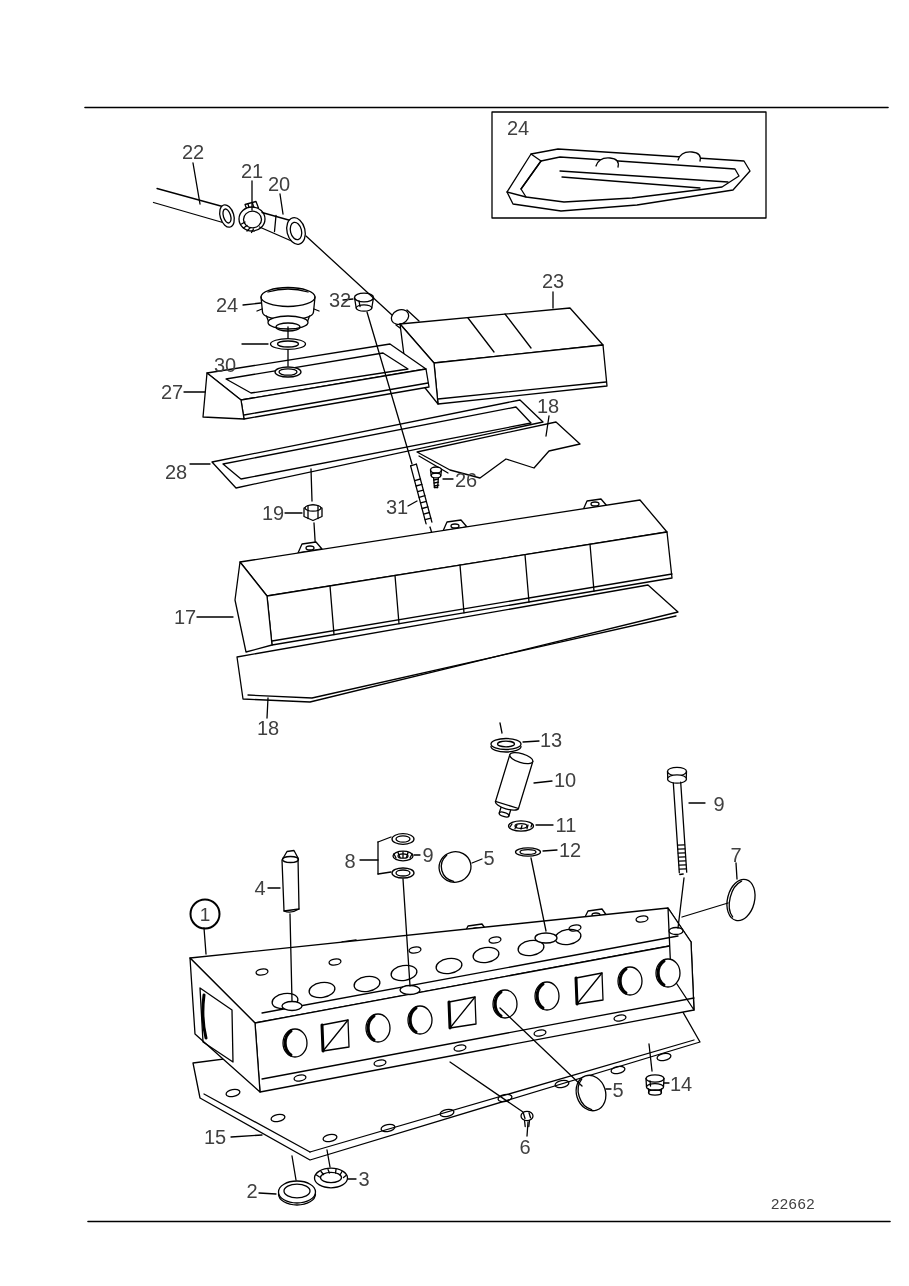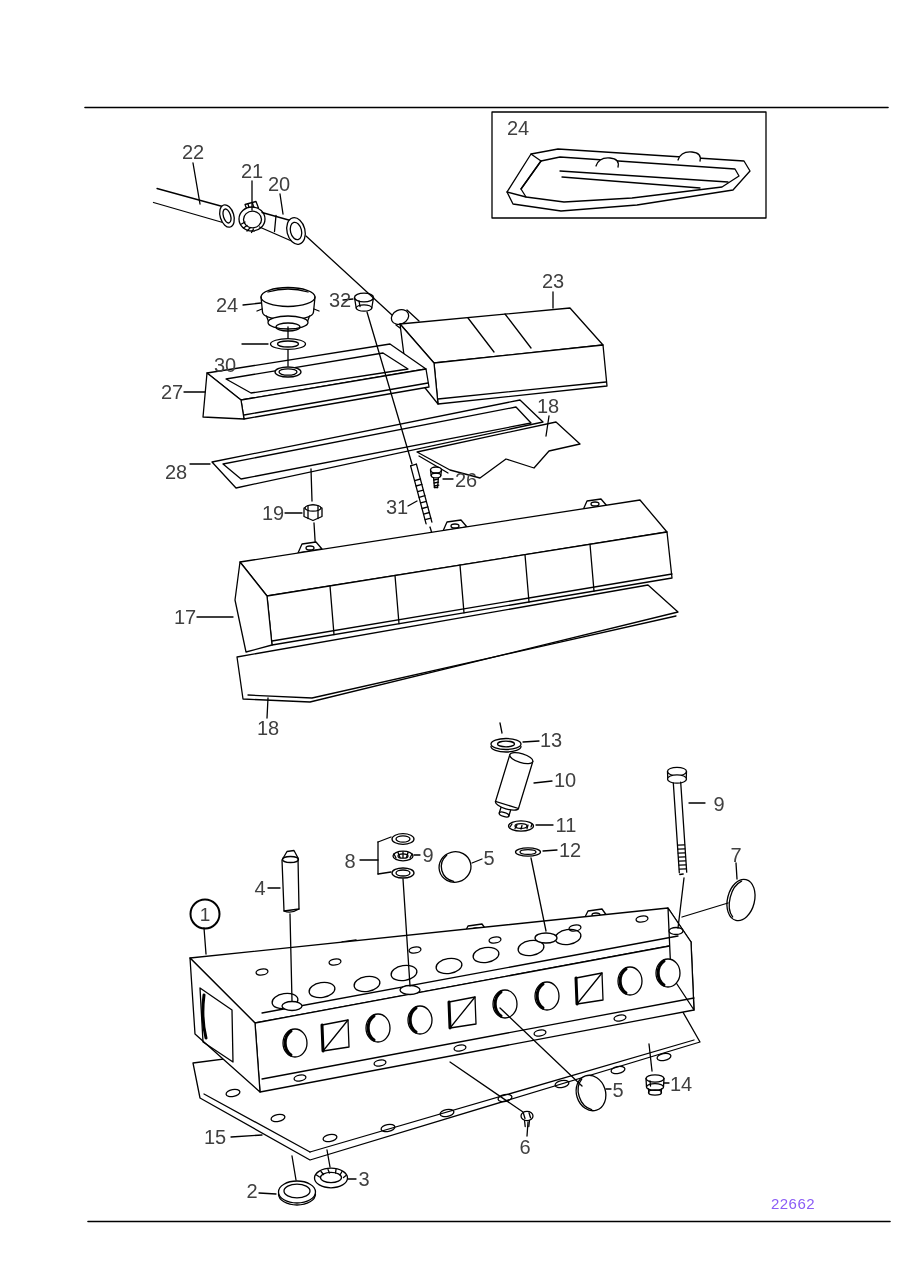--- a/index.html
+++ b/index.html
@@ -22,21 +22,21 @@
     position:absolute; transform:translate(-50%,-50%);
     color:#404040; font-size:20px; line-height:1; white-space:nowrap;
   }
   .balloon {
     width:27px; height:27px; border:2px solid #000;
     border-radius:50%; display:flex; align-items:center; justify-content:center;
     font-size:19px;
   }
   .drawing-number {
     position:absolute; transform:translate(-50%,-50%);
-    color:#8b5cf6; font-size:15px; letter-spacing:0.5px;
+    color:#404040; font-size:15px; letter-spacing:0.5px;
   }
 </style>
 </head>
 <body>
 
 <div class="stage">
 
 <svg class="art" viewBox="0 0 909 1286" aria-hidden="true">
 
   <g>

